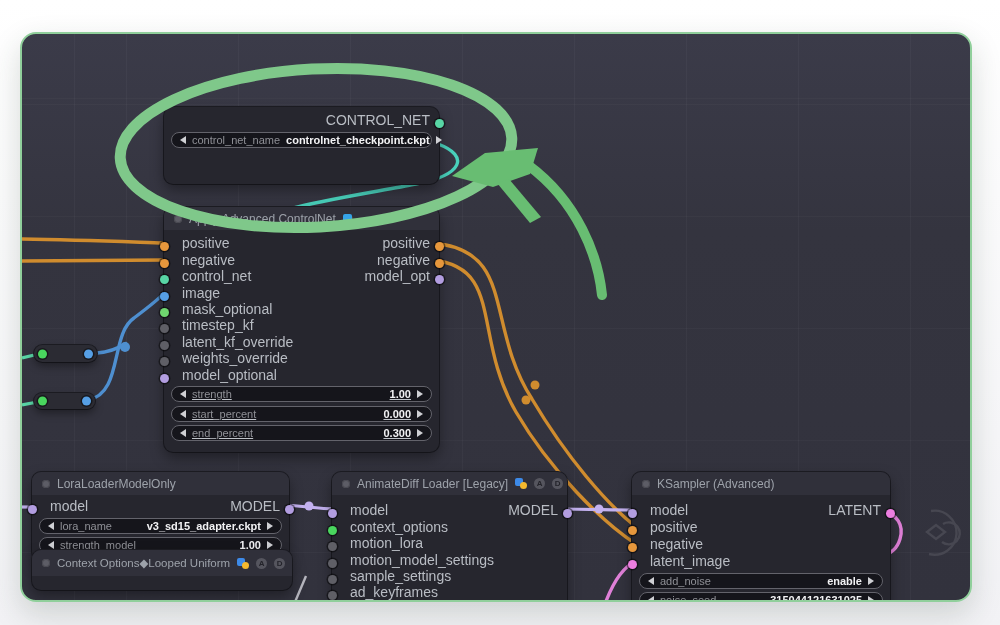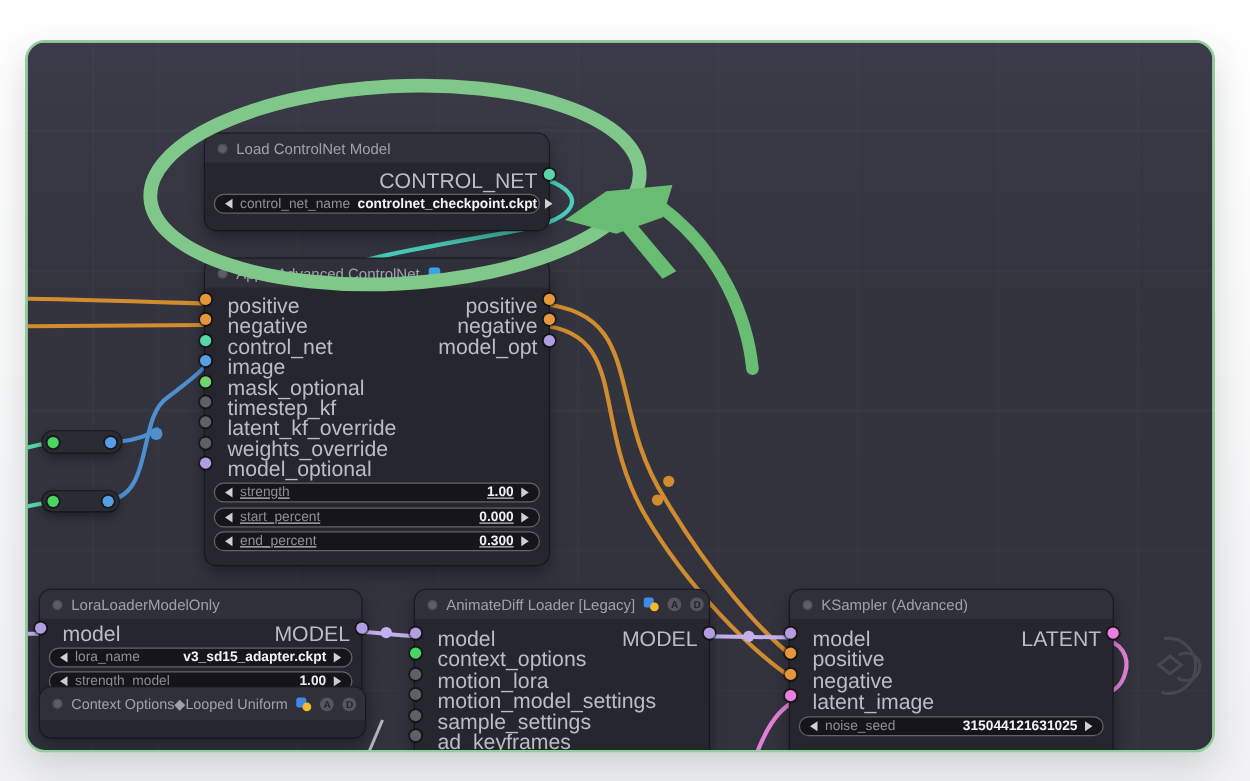--- a/index.html
+++ b/index.html
@@ -31,22 +31,22 @@
   .node { position:absolute; background:#26262e; border-radius:9px;
     box-shadow:0 6px 14px rgba(0,0,0,.38), 0 0 0 1px #1d1d24;
     color:#bfc3c9; z-index:3; }
   .node-title { height:23px; display:flex; align-items:center; gap:7px;
     padding:0 10px; color:#9da2aa; font-size:12px; background:#30303a;
     border-radius:9px 9px 0 0; white-space:nowrap; overflow:hidden; }
   .collapse-dot { flex:0 0 auto; width:8px; height:8px; border-radius:50%;
     background:#5d5d66; box-shadow:inset 0 0 0 1px #4a4a52; }
 
   .slots { padding-top:5px; }
-  .slot-row { height:16.4px; display:flex; align-items:flex-start;
-    position:relative; font-size:17px; color:#b9bdc4; }
+  .slot-row { height:16.4px; display:flex; align-items:flex-end;
+    position:relative; font-size:14px; color:#b9bdc4; }
   .in-part { display:flex; align-items:center; gap:7px; padding-left:9px; }
   .out-part { display:flex; align-items:center; gap:7px; margin-left:auto;
     padding-right:9px; }
   .dot { width:9px; height:9px; border-radius:50%;
     box-shadow:0 0 0 1.5px rgba(0,0,0,.45); flex:0 0 auto; }
   .dot-in { position:absolute; left:-4.5px; }
   .dot-out-abs { position:absolute; right:-4.5px; }
   .in-part .lbl { margin-left:9px; }
   .dot-orange{background:#e6973c;} .dot-teal{background:#58d6a5;}
   .dot-blue{background:#569fe5;} .dot-green{background:#6fd66f;}
@@ -119,24 +119,20 @@
     <circle cx="577" cy="475" r="4.5" fill="#c3b1ef"></circle>
 
     <path d="M583,570 C591,548 601,533 614,527" stroke="#e080d8" stroke-width="3.4" fill="none"></path>
     <path d="M858,477 C876,479 882,492 878,505 C875,515 868,520 860,521" stroke="#e080d8" stroke-width="3.4" fill="none"></path>
 
     <path d="M273,568 L284,542" stroke="#cfcfd6" stroke-width="2.4" fill="none" opacity=".85"></path>
   </svg>
 
 
   <div class="node" style="left:142px; top:73px; width:275px; height:77px;">
-    <div class="node-title">
-      <span class="collapse-dot"></span>
-      <span>Load ControlNet Model</span>
-    </div>
     <div class="slots">
       <div class="slot-row">
           <span class="out-part">
         <span>CONTROL_NET</span>
           </span>
         <span class="dot dot-teal dot-out-abs"></span>
       </div>
     </div>
     <div class="widgets" style="margin-top:3px;text-align:center;">
       <div class="widget">
@@ -381,20 +377,26 @@
       <div class="slot-row" style="height:17px;">
         <span class="dot dot-pink dot-in"></span>
         <span class="in-part">
             <span class="lbl">latent_image</span>
           </span>
       </div>
     </div>
     <div class="widgets" style="margin-top:3px;">
       <div class="widget">
         <span class="tri-l"></span>
+        <span>add_noise</span>
+        <span class="value">enable</span>
+        <span class="tri-r"></span>
+      </div>
+      <div class="widget">
+        <span class="tri-l"></span>
         <span>noise_seed</span>
         <span class="value">315044121631025</span>
         <span class="tri-r"></span>
       </div>
     </div>
   </div>
 
   <svg class="layer overlay" viewBox="0 0 952 570">
     <ellipse cx="294" cy="114" rx="196" ry="79" transform="rotate(-3 294 114)" fill="none" stroke="#7fc88a" stroke-width="11" stroke-linecap="round"></ellipse>
     <path d="M580,261 C576,222 556,168 506,131" fill="none" stroke="#68bd72" stroke-width="10" stroke-linecap="round"></path>

